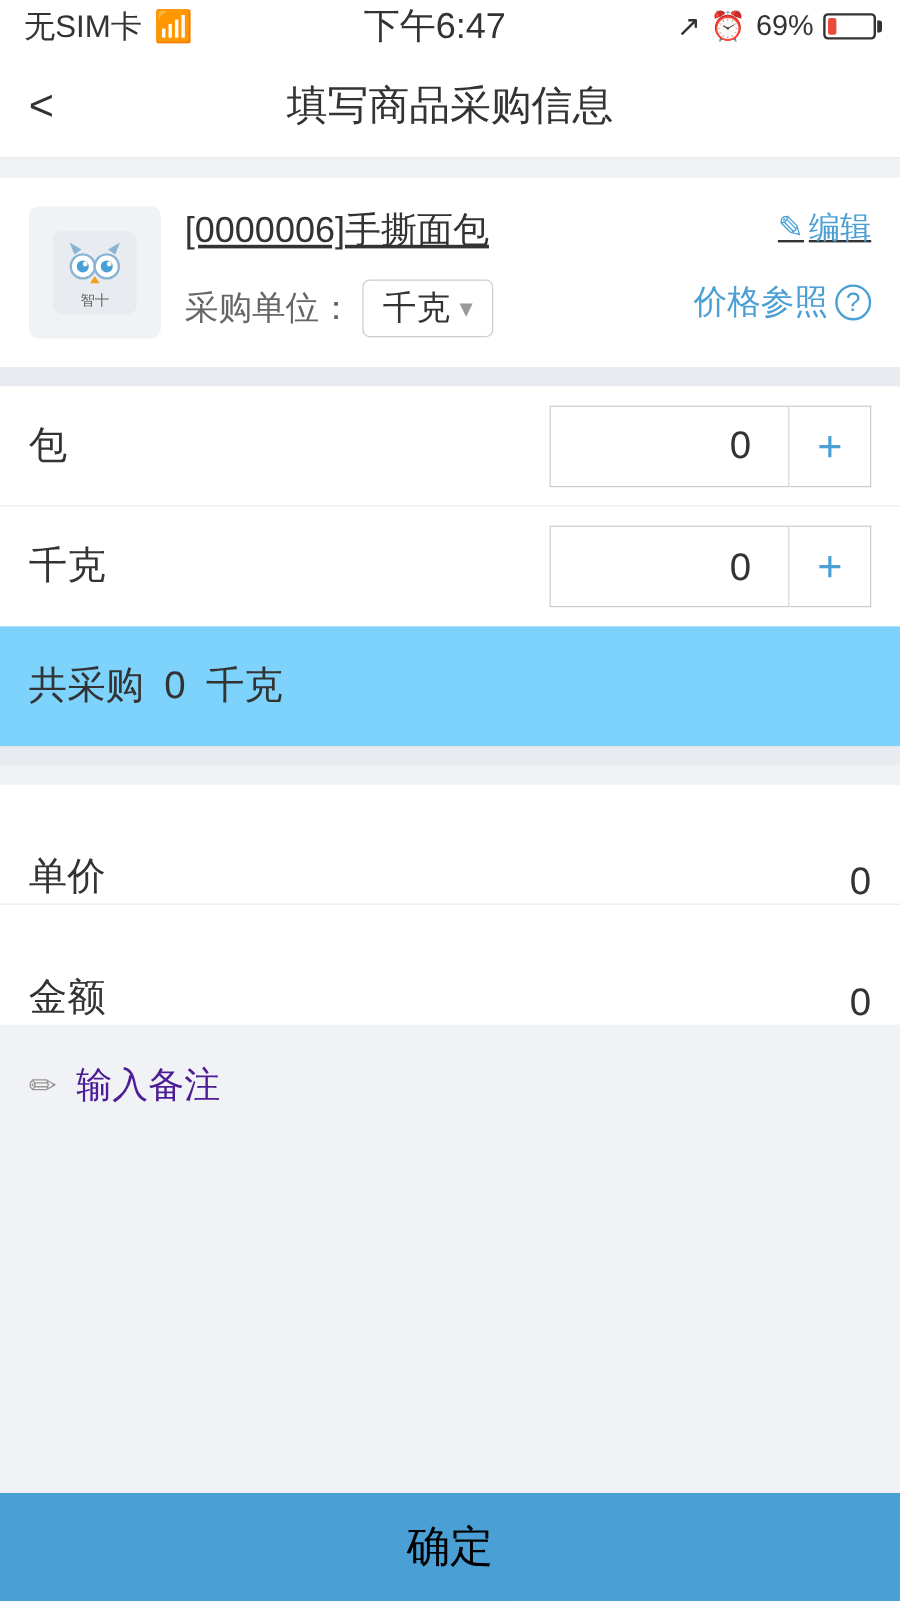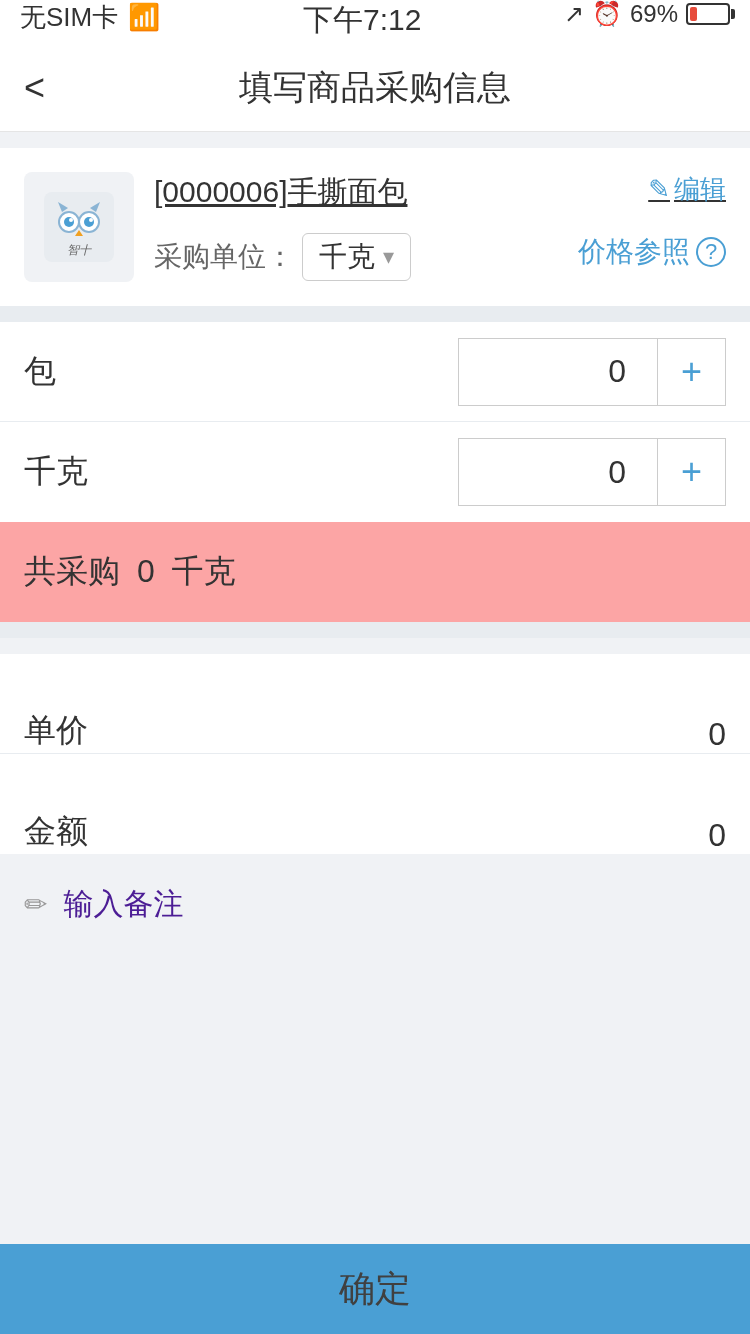--- a/index.html
+++ b/index.html
@@ -12,21 +12,21 @@
       font-size: 32px;
       color: #333;
     }
 
     
     .status-bar {
       width: 100%;
       height: 44px;
       background: #fff;
       display: flex;
-      align-items: flex-start;
+      align-items: center;
       justify-content: space-between;
       padding: 0 20px;
       font-size: 26px;
       color: #333;
     }
     .status-left { display: flex; align-items: center; gap: 10px; }
     .status-center { font-size: 30px; font-weight: 500; }
     .status-right { display: flex; align-items: center; gap: 8px; font-size: 24px; }
     .battery-icon {
       width: 44px; height: 22px;
@@ -97,21 +97,20 @@
       align-items: center;
       justify-content: center;
       flex-shrink: 0;
     }
     .product-image-inner {
       width: 70px;
       height: 70px;
       display: flex;
       align-items: center;
       justify-content: center;
-      font-style: italic;
     }
     .product-info { flex: 1; }
     .product-header-row {
       display: flex;
       justify-content: space-between;
       align-items: flex-start;
       text-decoration: underline;
     }
     .product-name {
       font-size: 30px;
@@ -225,21 +224,21 @@
       color: #4a9fd4;
       cursor: pointer;
     }
 
     
     .total-row {
       display: flex;
       align-items: center;
       padding: 0 24px;
       height: 100px;
-      background: #fca5a5;
+      background: #7dd3fc;
     }
     .total-label { font-size: 32px; color: #333; }
     .total-spacer { flex: 1; }
     .batch-btn {
       border: 1px solid #ccc;
       background: #fff;
       padding: 12px 28px;
       font-size: 28px;
       color: #333;
       border-radius: 4px;
@@ -285,41 +284,41 @@
     
     .content-spacer {
       flex: 1;
       background: #f0f2f5;
       min-height: 300px;
     }
     .confirm-btn {
       width: 100%;
       height: 90px;
       background: #4a9fd4;
-      color: #404040;
+      color: #000000;
       font-size: 36px;
       border: none;
       display: flex;
       align-items: center;
       justify-content: center;
       cursor: pointer;
       position: fixed;
       bottom: 0;
       left: 0;
     }
   </style>
 </head>
 <body>
 
 <div class="status-bar">
   <div class="status-left">
     <span>无SIM卡</span>
     <span>📶</span>
   </div>
-  <div class="status-center">下午7:12</div>
+  <div class="status-center">下午6:47</div>
   <div class="status-right">
     <span>↗</span>
     <span>⏰</span>
     <span>69%</span>
     <div class="battery-icon">
       <div class="battery-fill"></div>
     </div>
   </div>
 </div>
 

